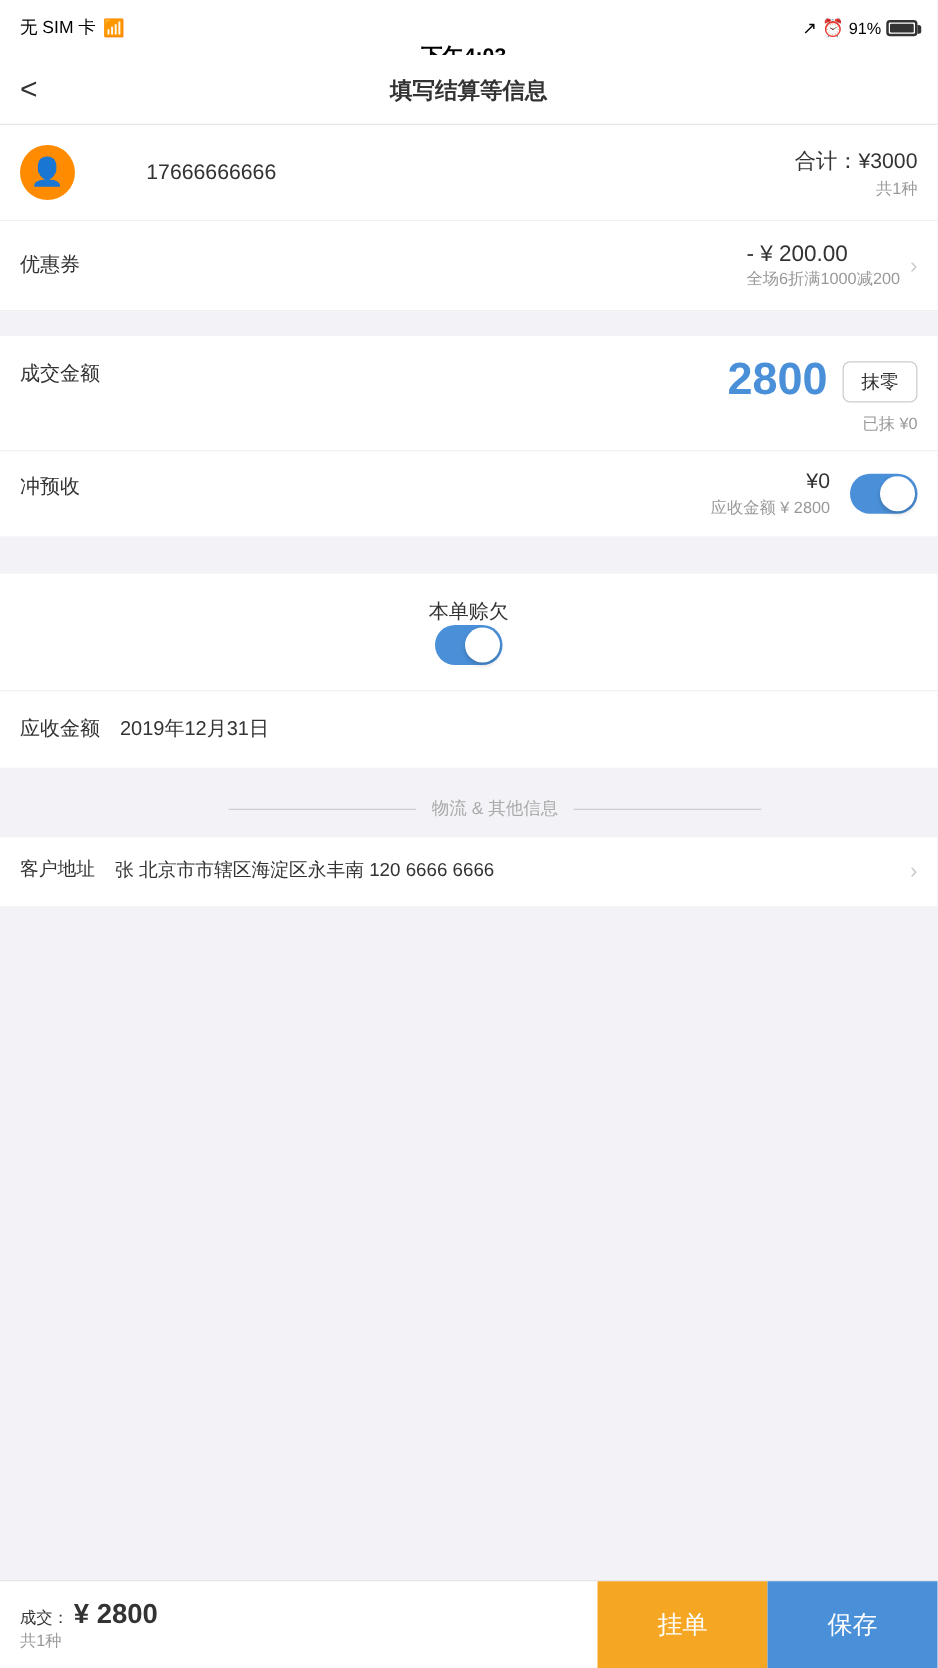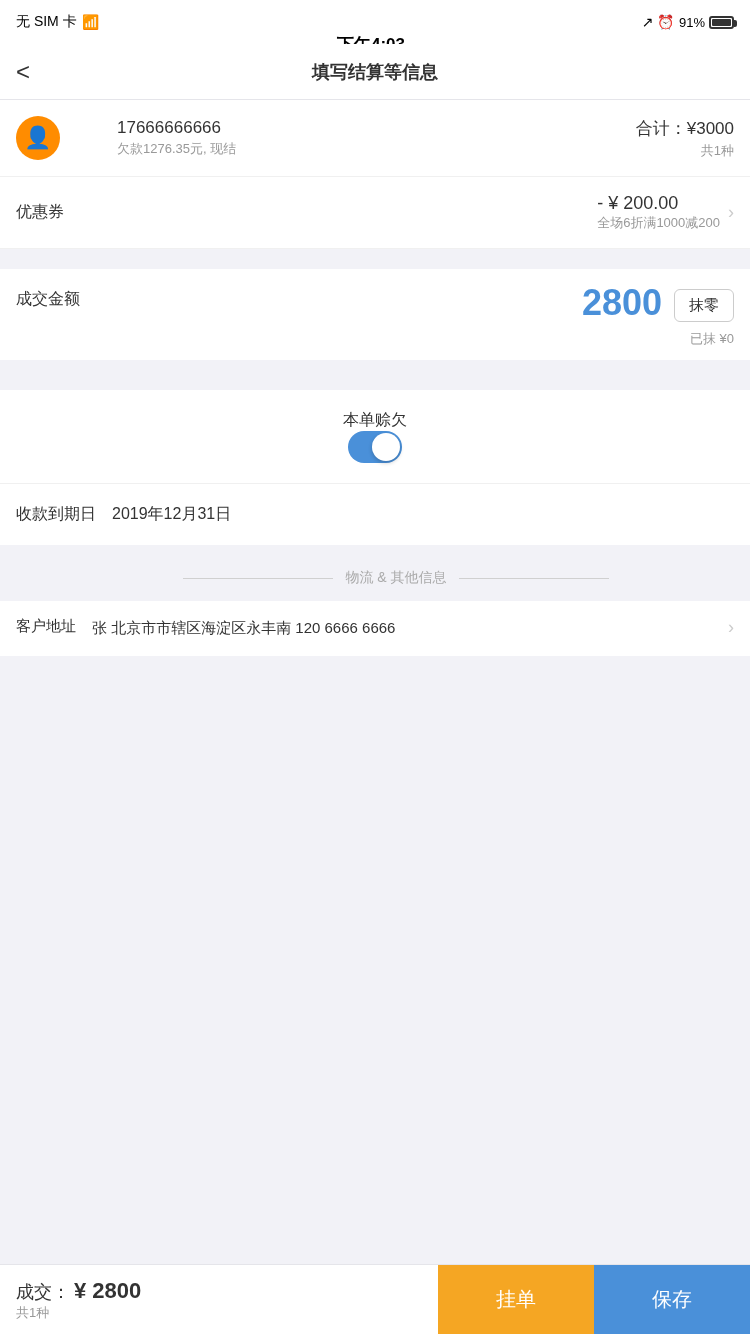--- a/index.html
+++ b/index.html
@@ -266,36 +266,36 @@
       background: #fff;
       display: flex;
       align-items: center;
       border-top: 1px solid #e5e5ea;
     }
     .bottom-summary {
       flex: 1;
       padding: 0 16px;
     }
     .bottom-summary-top {
-      font-size: 18px;
+      font-size: 13px;
       color: #333;
       text-align: center;
     }
     .bottom-summary-amount {
       font-size: 22px;
       font-weight: 600;
       color: #333;
     }
     .bottom-summary-count {
       font-size: 13px;
       color: #999;
     }
     .bottom-btn {
       height: 70px;
-      width: 156px;
+      width: 136px;
       display: flex;
       align-items: center;
       justify-content: center;
       font-size: 20px;
       color: #fff;
       cursor: pointer;
       font-weight: 500;
     }
     .btn-pending { background: #f5a623; }
     .btn-save { background: #4a90d9; }
@@ -324,21 +324,20 @@
   <div class="nav-title">填写结算等信息</div>
 </div>
 
 <div class="section-white">
   <div class="customer-row">
     <div class="avatar">
       <span class="avatar-icon">👤</span>
     </div>
     <div class="customer-info">
       <div class="customer-phone">17666666666</div>
-      <div class="customer-sub">欠款1276.35元, 现结</div>
     </div>
     <div class="customer-total">
       <div class="total-amount">合计：¥3000</div>
       <div class="total-count">共1种</div>
     </div>
   </div>
 
   <div class="coupon-row">
     <div class="coupon-label">优惠券</div>
     <div class="coupon-right">
@@ -356,34 +355,46 @@
 <div class="section-white">
   <div class="transaction-row">
     <div class="transaction-label">成交金额</div>
     <div class="transaction-right">
       <div class="transaction-amount">2800</div>
       <button class="round-btn">抹零</button>
     </div>
   </div>
   <div class="erased-amount">已抹  ¥0</div>
 
+  <div class="prepay-row">
+    <div class="prepay-label">冲预收</div>
+    <div class="prepay-right">
+      <div class="prepay-value-block">
+        <div class="prepay-amount">¥0</div>
+        <div class="prepay-sub">应收金额 ¥ 2800</div>
+      </div>
+      <div class="toggle">
+        <div class="toggle-knob"></div>
+      </div>
+    </div>
+  </div>
 </div>
 
 <div class="section-gray"></div>
 
 <div class="section-white">
   <div class="debt-row">
     <div class="debt-label">本单赊欠</div>
     <div class="toggle">
       <div class="toggle-knob"></div>
     </div>
   </div>
 
   <div class="duedate-row">
-    <span class="duedate-label">收款到期日</span>
+    <span class="duedate-label">应收金额</span>
     <span class="duedate-value">2019年12月31日</span>
   </div>
 </div>
 
 <div class="section-divider">
   <div class="divider-line"></div>
   <span class="divider-text">物流 &amp; 其他信息</span>
   <div class="divider-line"></div>
 </div>
 

